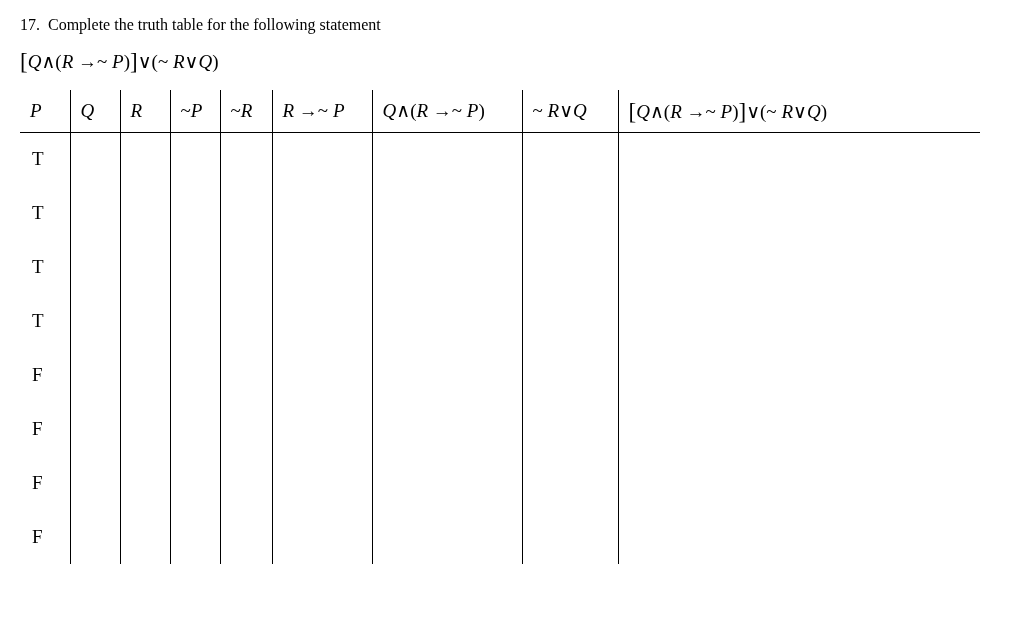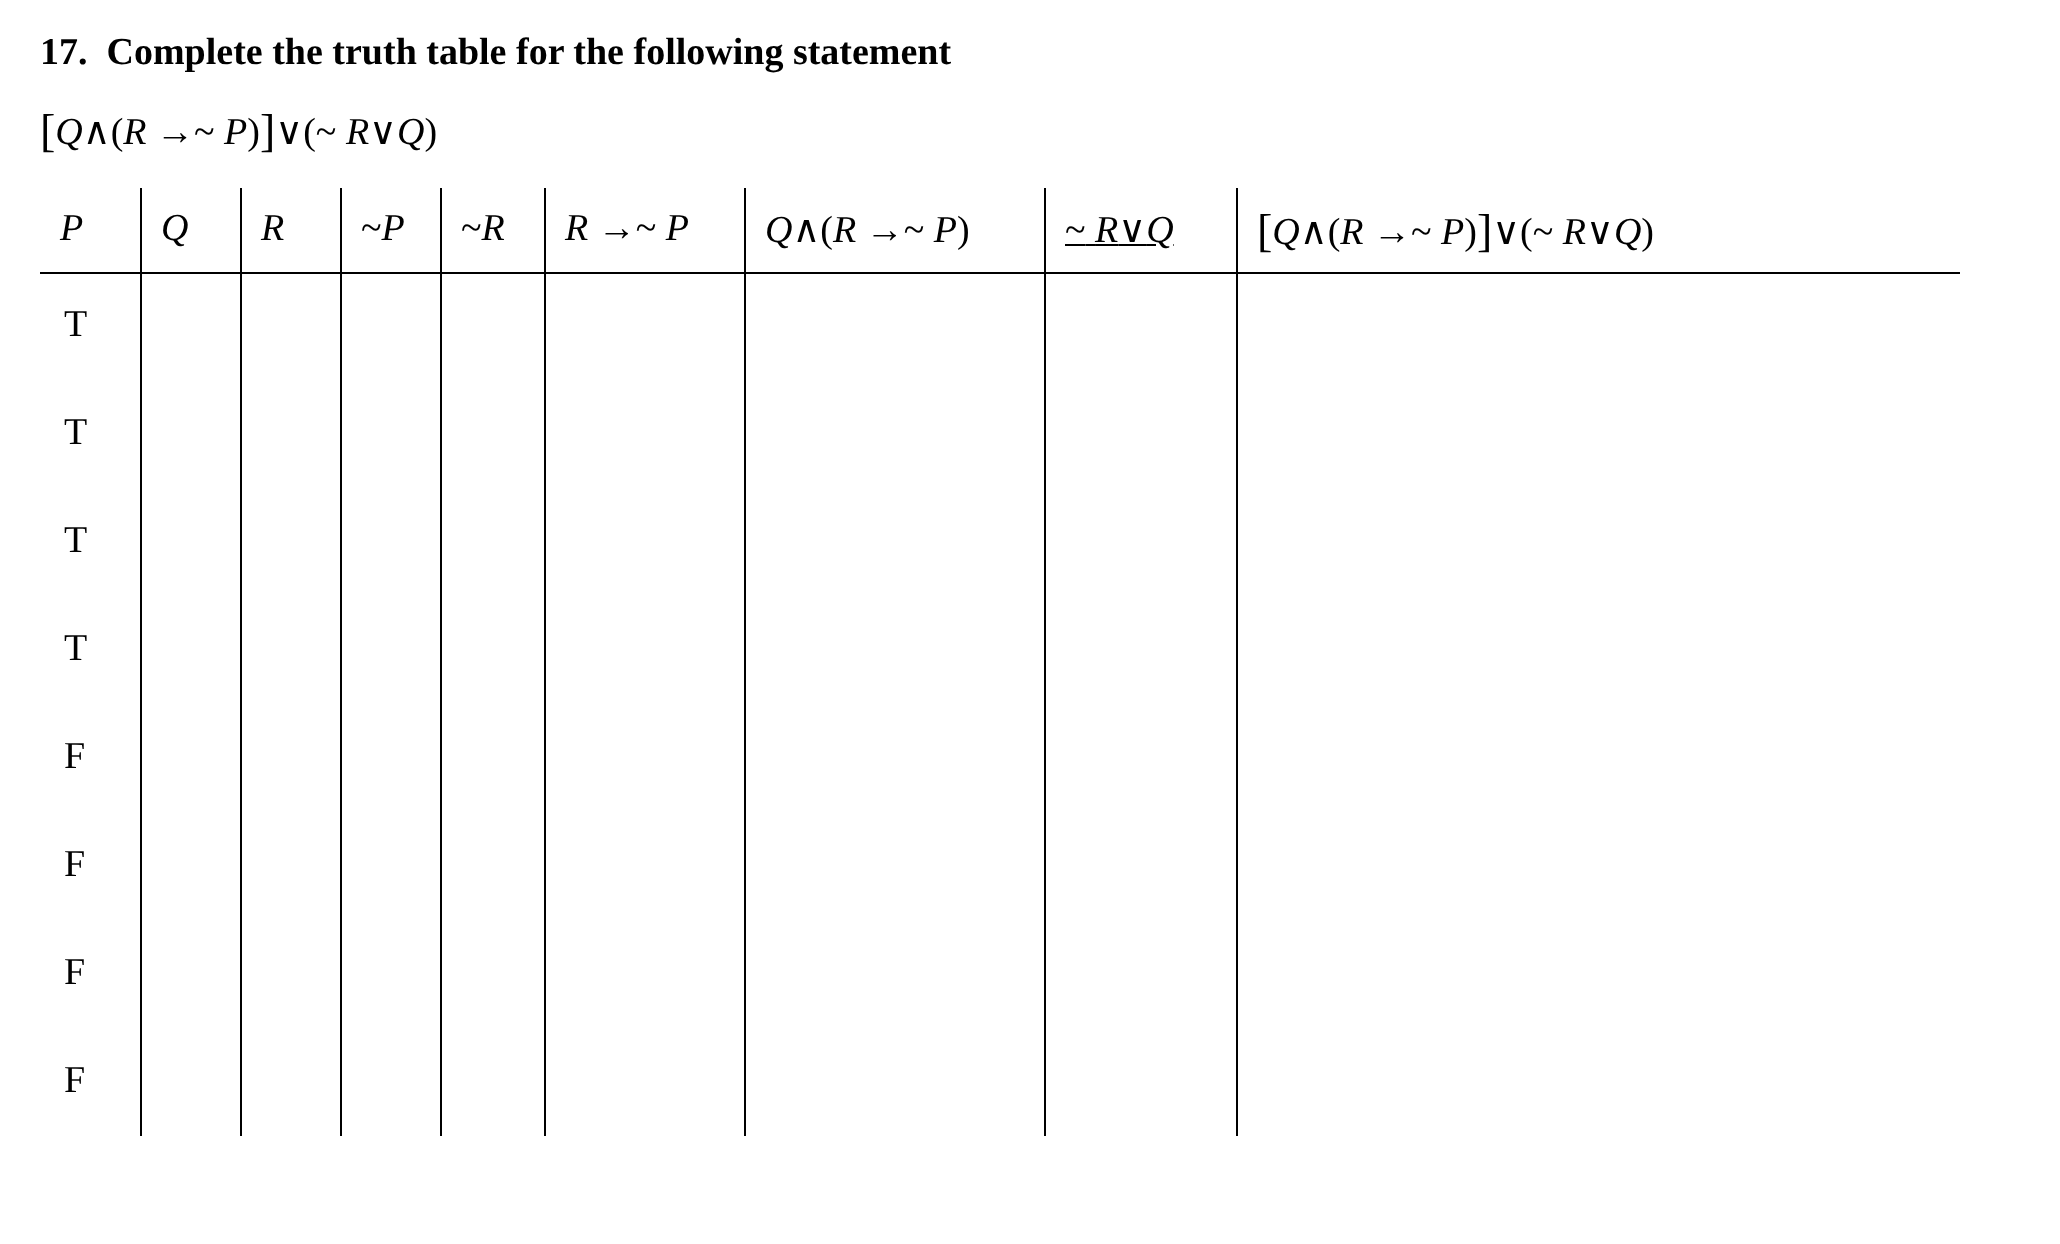--- a/index.html
+++ b/index.html
@@ -8,22 +8,21 @@
       padding: 16px 20px;
       font-family: 'Times New Roman', Times, serif;
       font-size: 19px;
       color: #000;
       background: #fff;
       width: 1030px;
       height: 622px;
     }
     .problem-line {
       margin: 0 0 14px 0;
-      font-size: 19px;
-      font-weight: bold;
+      font-size: 16px;
     }
     .statement {
       margin: 0 0 16px 0;
       font-size: 19px;
       font-style: italic;
     }
     .bracket { font-style: normal; font-size: 23px; position: relative; top: 1px; }
     .op { font-style: normal; }
     table.truth {
       border-collapse: collapse;
@@ -57,21 +56,21 @@
     
     table.truth thead tr th { border-bottom: 1px solid #000; }
     
     .c1 { width: 50px; }
     .c2 { width: 50px; }
     .c3 { width: 50px; }
     .c4 { width: 50px; }
     .c5 { width: 52px; }
     .c6 { width: 100px; }
     .c7 { width: 150px; }
-    .c8 { width: 96px; text-decoration: underline; }
+    .c8 { width: 96px; }
     .c9 { width: auto; }
     .ital { font-style: italic; }
     .upright { font-style: normal; }
     .arrow { font-style: normal; }
   </style>
 </head>
 <body>
 
 <p class="problem-line">
   <span>17.</span>&nbsp;

